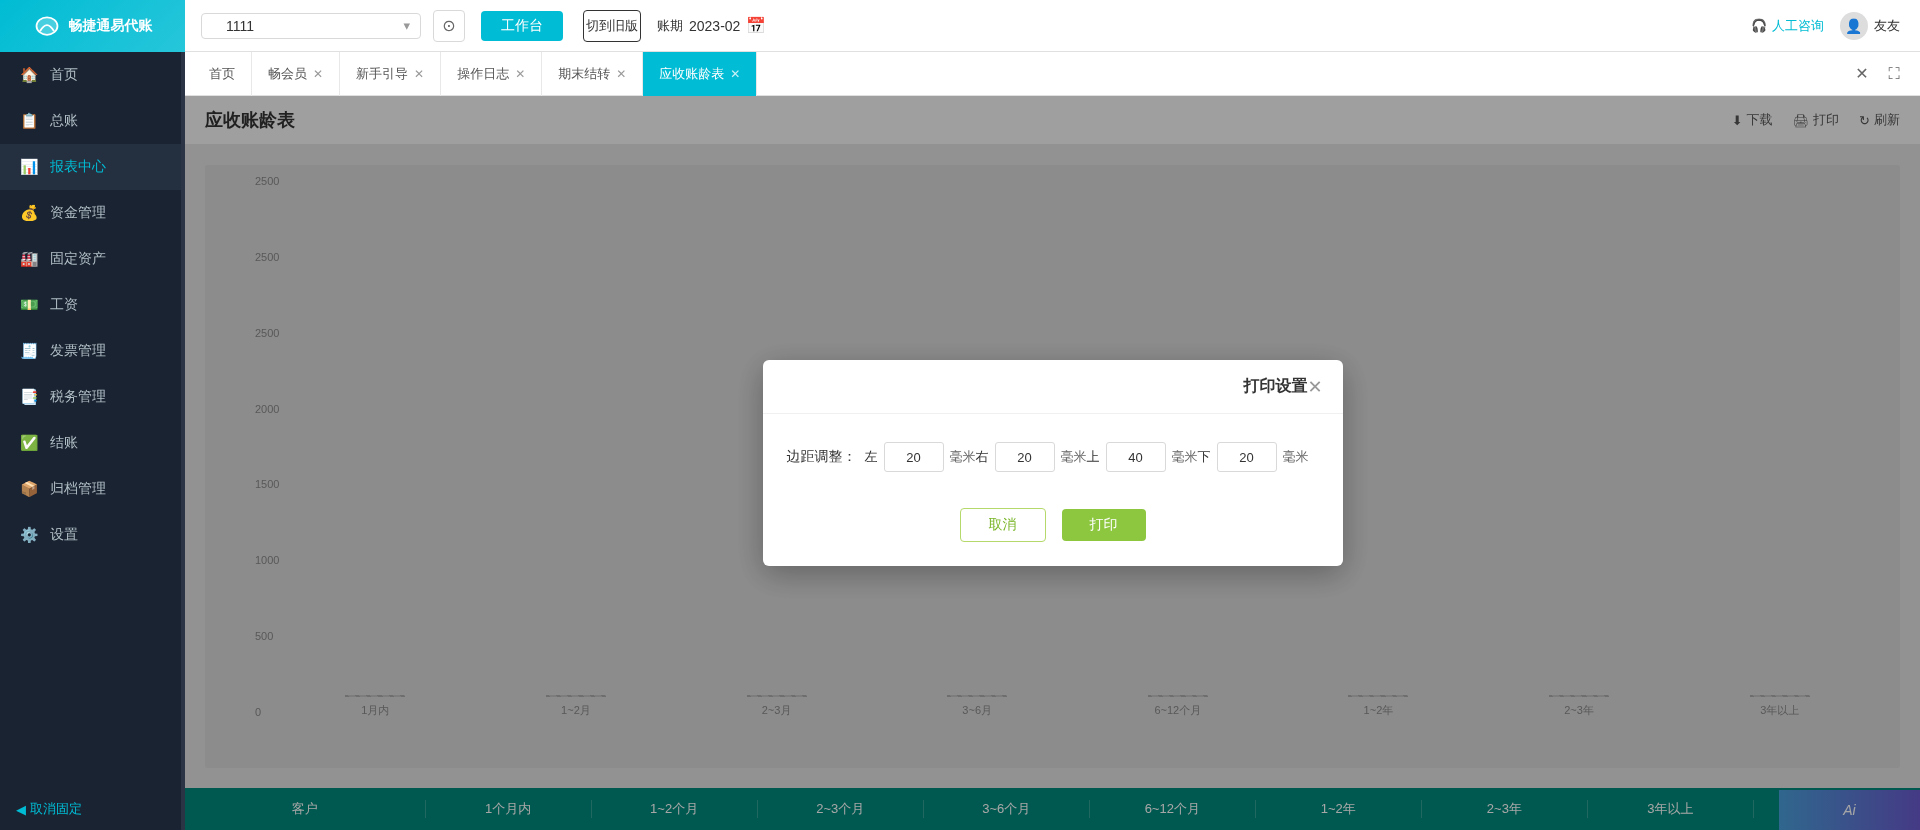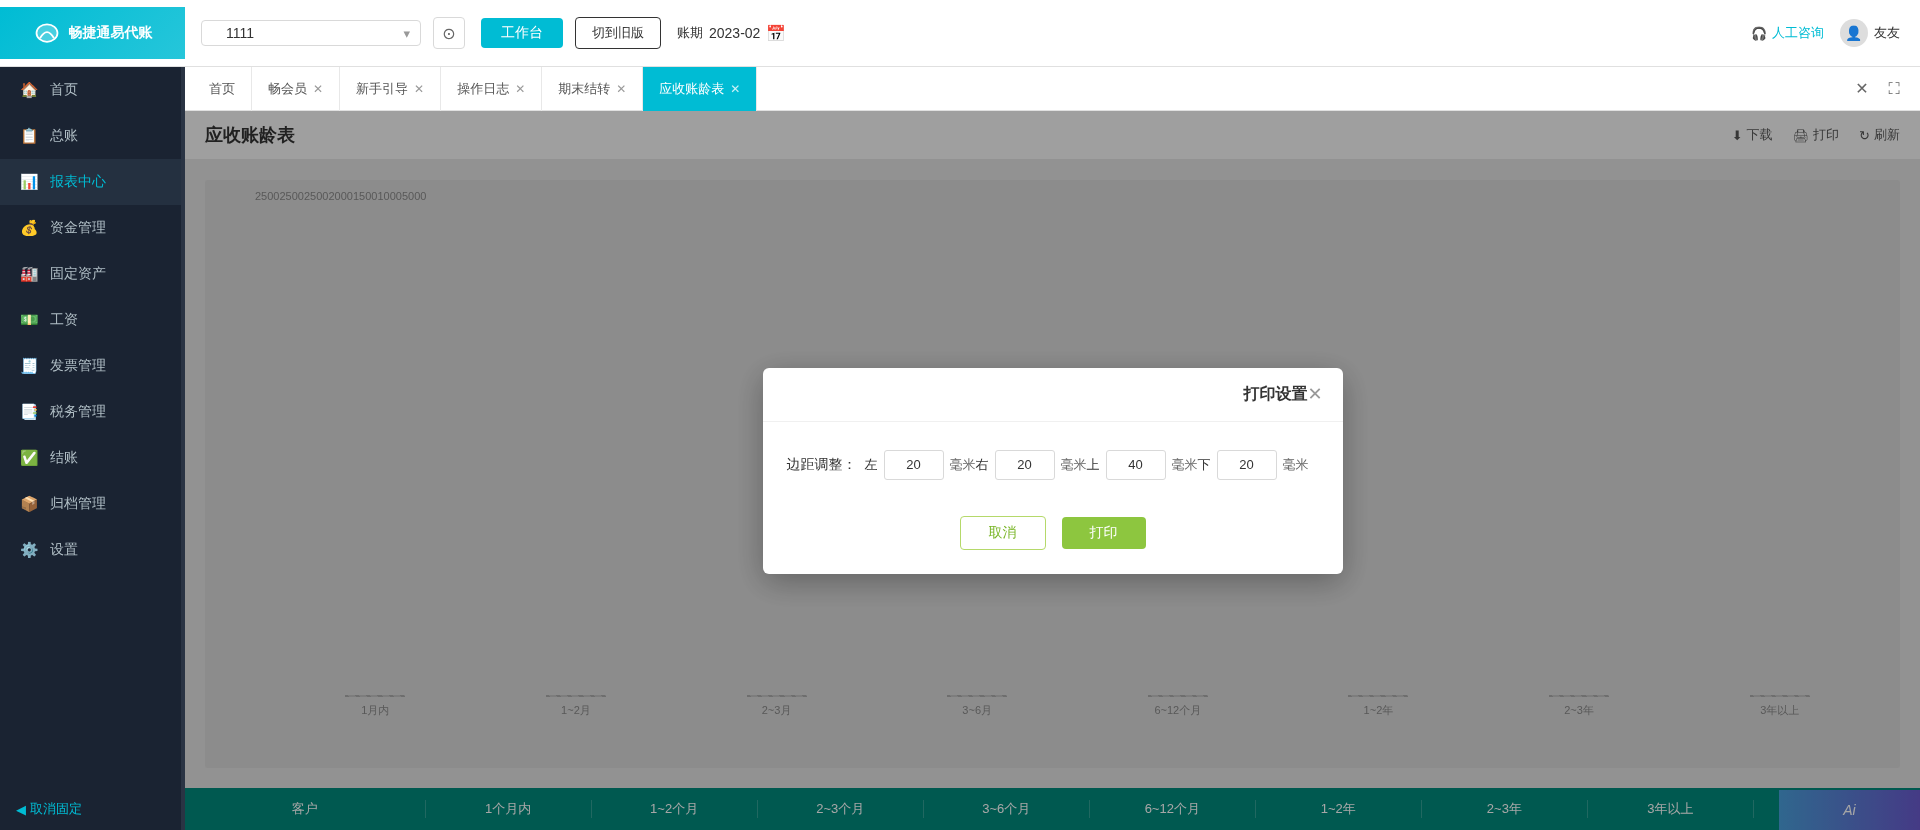--- a/index.html
+++ b/index.html
@@ -1,20 +1,20 @@
 <!DOCTYPE html>
 <html><head>
   <meta charset="utf-8">
   <style>
     * { box-sizing: border-box; margin: 0; padding: 0; }
     body { font-family: "Microsoft YaHei", "PingFang SC", Arial, sans-serif; font-size: 13px; background: #f0f0f0; width: 1920px; height: 830px; overflow: hidden; display: flex; flex-direction: column; }
 
     
     .top-header {
-      height: 67px;
+      height: 52px;
       background: #fff;
       display: flex;
       align-items: center;
       border-bottom: 1px solid #e0e0e0;
       flex-shrink: 0;
     }
     .logo-area {
       width: 185px;
       height: 52px;
       background: linear-gradient(135deg, #00bcd4, #26c6da);
@@ -77,26 +77,26 @@
       margin-left: 16px;
       background: #00bcd4;
       color: #fff;
       border: none;
       border-radius: 4px;
       padding: 6px 20px;
       cursor: pointer;
       font-size: 14px;
     }
     .switch-btn {
-      margin-left: 12px;
+      margin-left: 20px;
       background: #fff;
       color: #333;
       border: 1px solid #333;
       border-radius: 4px;
-      padding: 6px 16px;
+      padding: 6px 2px;
       cursor: pointer;
       font-size: 13px;
     }
     .period-area {
       margin-left: 16px;
       display: flex;
       align-items: center;
       color: #333;
       font-size: 13px;
     }
@@ -306,22 +306,22 @@
       height: 100%;
       position: relative;
       border-radius: 2px;
     }
     .chart-y-axis {
       position: absolute;
       left: 50px;
       top: 10px;
       bottom: 50px;
       display: flex;
-      flex-direction: row;
-      justify-content: center;
+      flex-direction: column;
+      justify-content: space-between;
       color: #888;
       font-size: 11px;
     }
     .chart-bars-container {
       position: absolute;
       left: 70px;
       right: 20px;
       top: 10px;
       bottom: 50px;
       display: flex;

